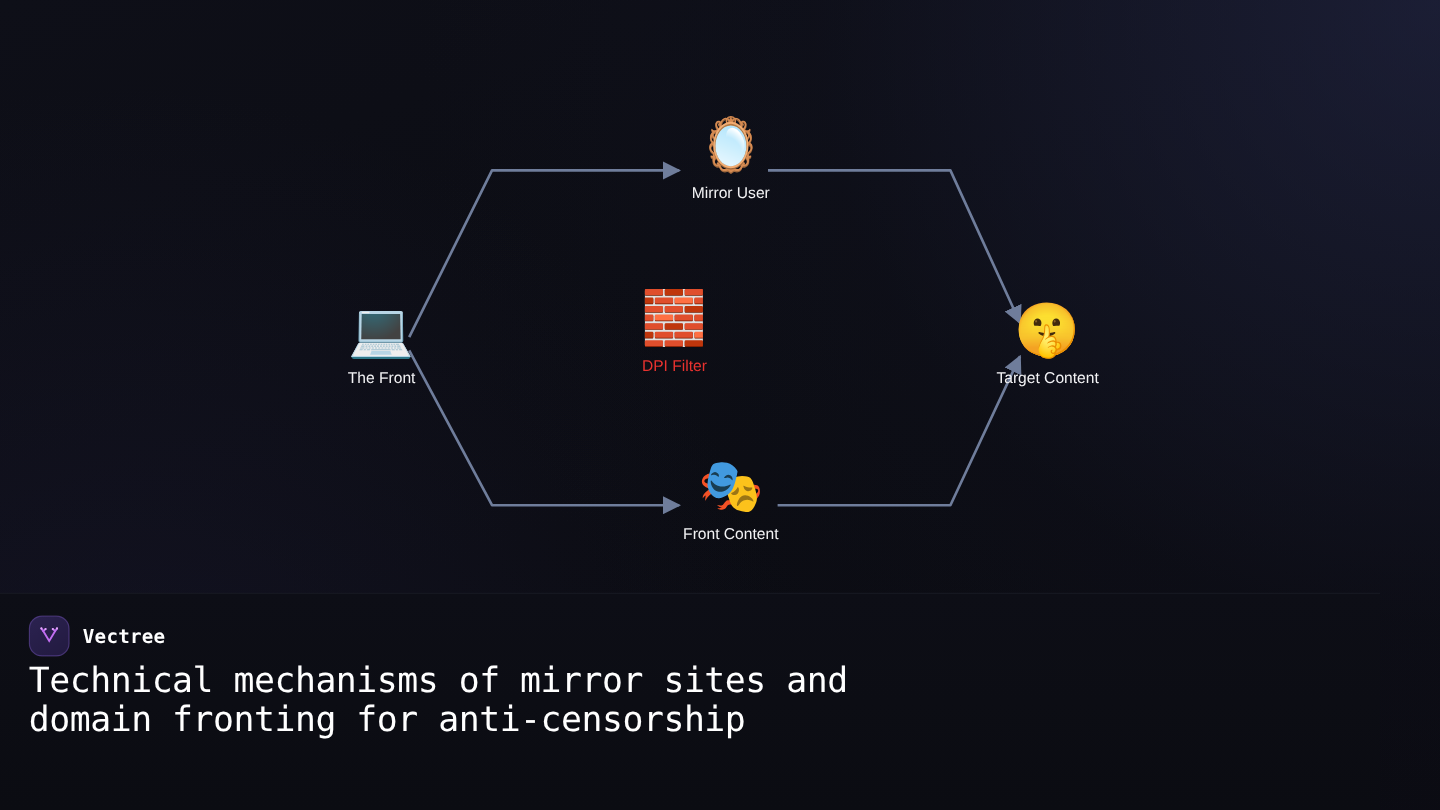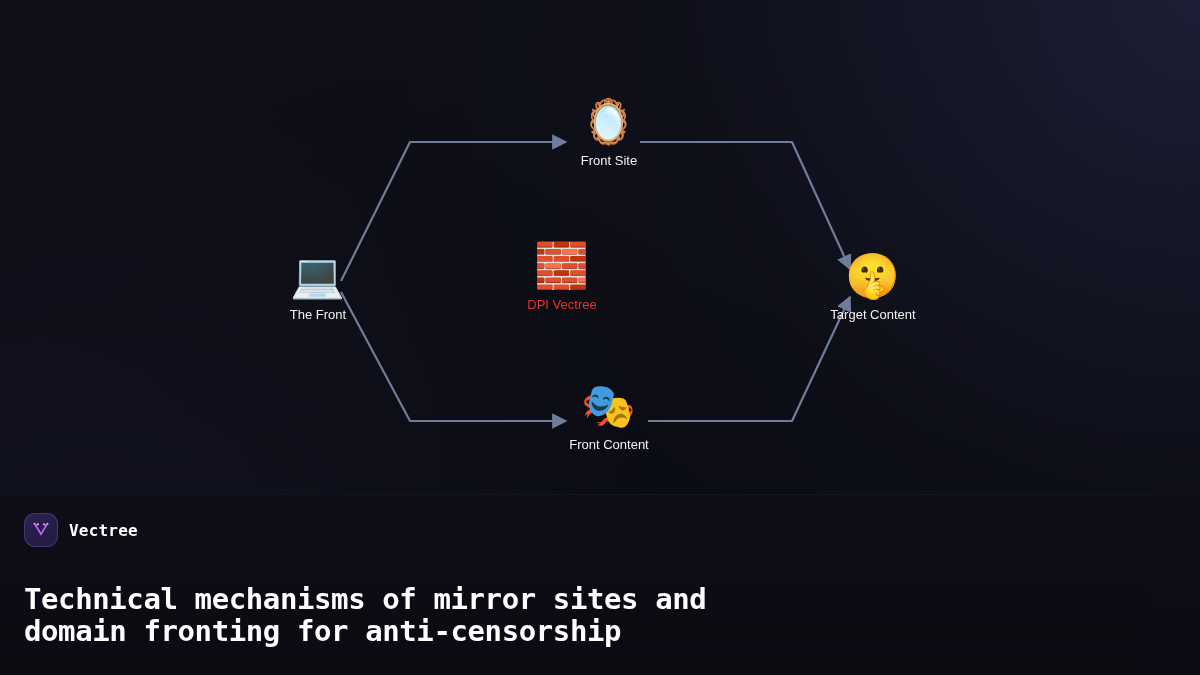--- a/index.html
+++ b/index.html
@@ -131,25 +131,24 @@
     letter-spacing: 0.2px;
   }
 
   #headline {
     position: absolute;
     left: 24px;
     top: 56px;
     width: 700px;
     font-family: "DejaVu Sans Mono", monospace;
     font-size: 29px;
-    font-weight: bold;
+    font-weight: normal;
     line-height: 32px;
     color: #ffffff;
     letter-spacing: -0.4px;
-    margin-top: 32px;
   }
 
   #url {
     position: absolute;
     right: 24px;
     bottom: 24px;
     font-family: "DejaVu Sans Mono", monospace;
     font-size: 13px;
     color: #8b8e9e;
     letter-spacing: 0.1px;
@@ -179,26 +178,26 @@
       <path d="M 648 421 L 792 421 L 850 297" fill="none" stroke="#6f7d9b" stroke-width="2.2" stroke-linejoin="round" marker-end="url(#arrow)"></path>
     </svg>
 
     <div class="node" id="node-user">
       <span class="node-icon">💻</span>
       <span class="node-label">The Front</span>
     </div>
 
     <div class="node" id="node-mirror">
       <span class="node-icon">🪞</span>
-      <span class="node-label">Front Site</span>
+      <span class="node-label">Mirror User</span>
     </div>
 
     <div class="node" id="node-dpi">
       <span class="node-icon">🧱</span>
-      <span class="node-label blocked">DPI Vectree</span>
+      <span class="node-label blocked">DPI Filter</span>
     </div>
 
     <div class="node" id="node-front">
       <span class="node-icon">🎭</span>
       <span class="node-label">Front Content</span>
     </div>
 
     <div class="node" id="node-target">
       <span class="node-icon">🤫</span>
       <span class="node-label">Target Content</span>

